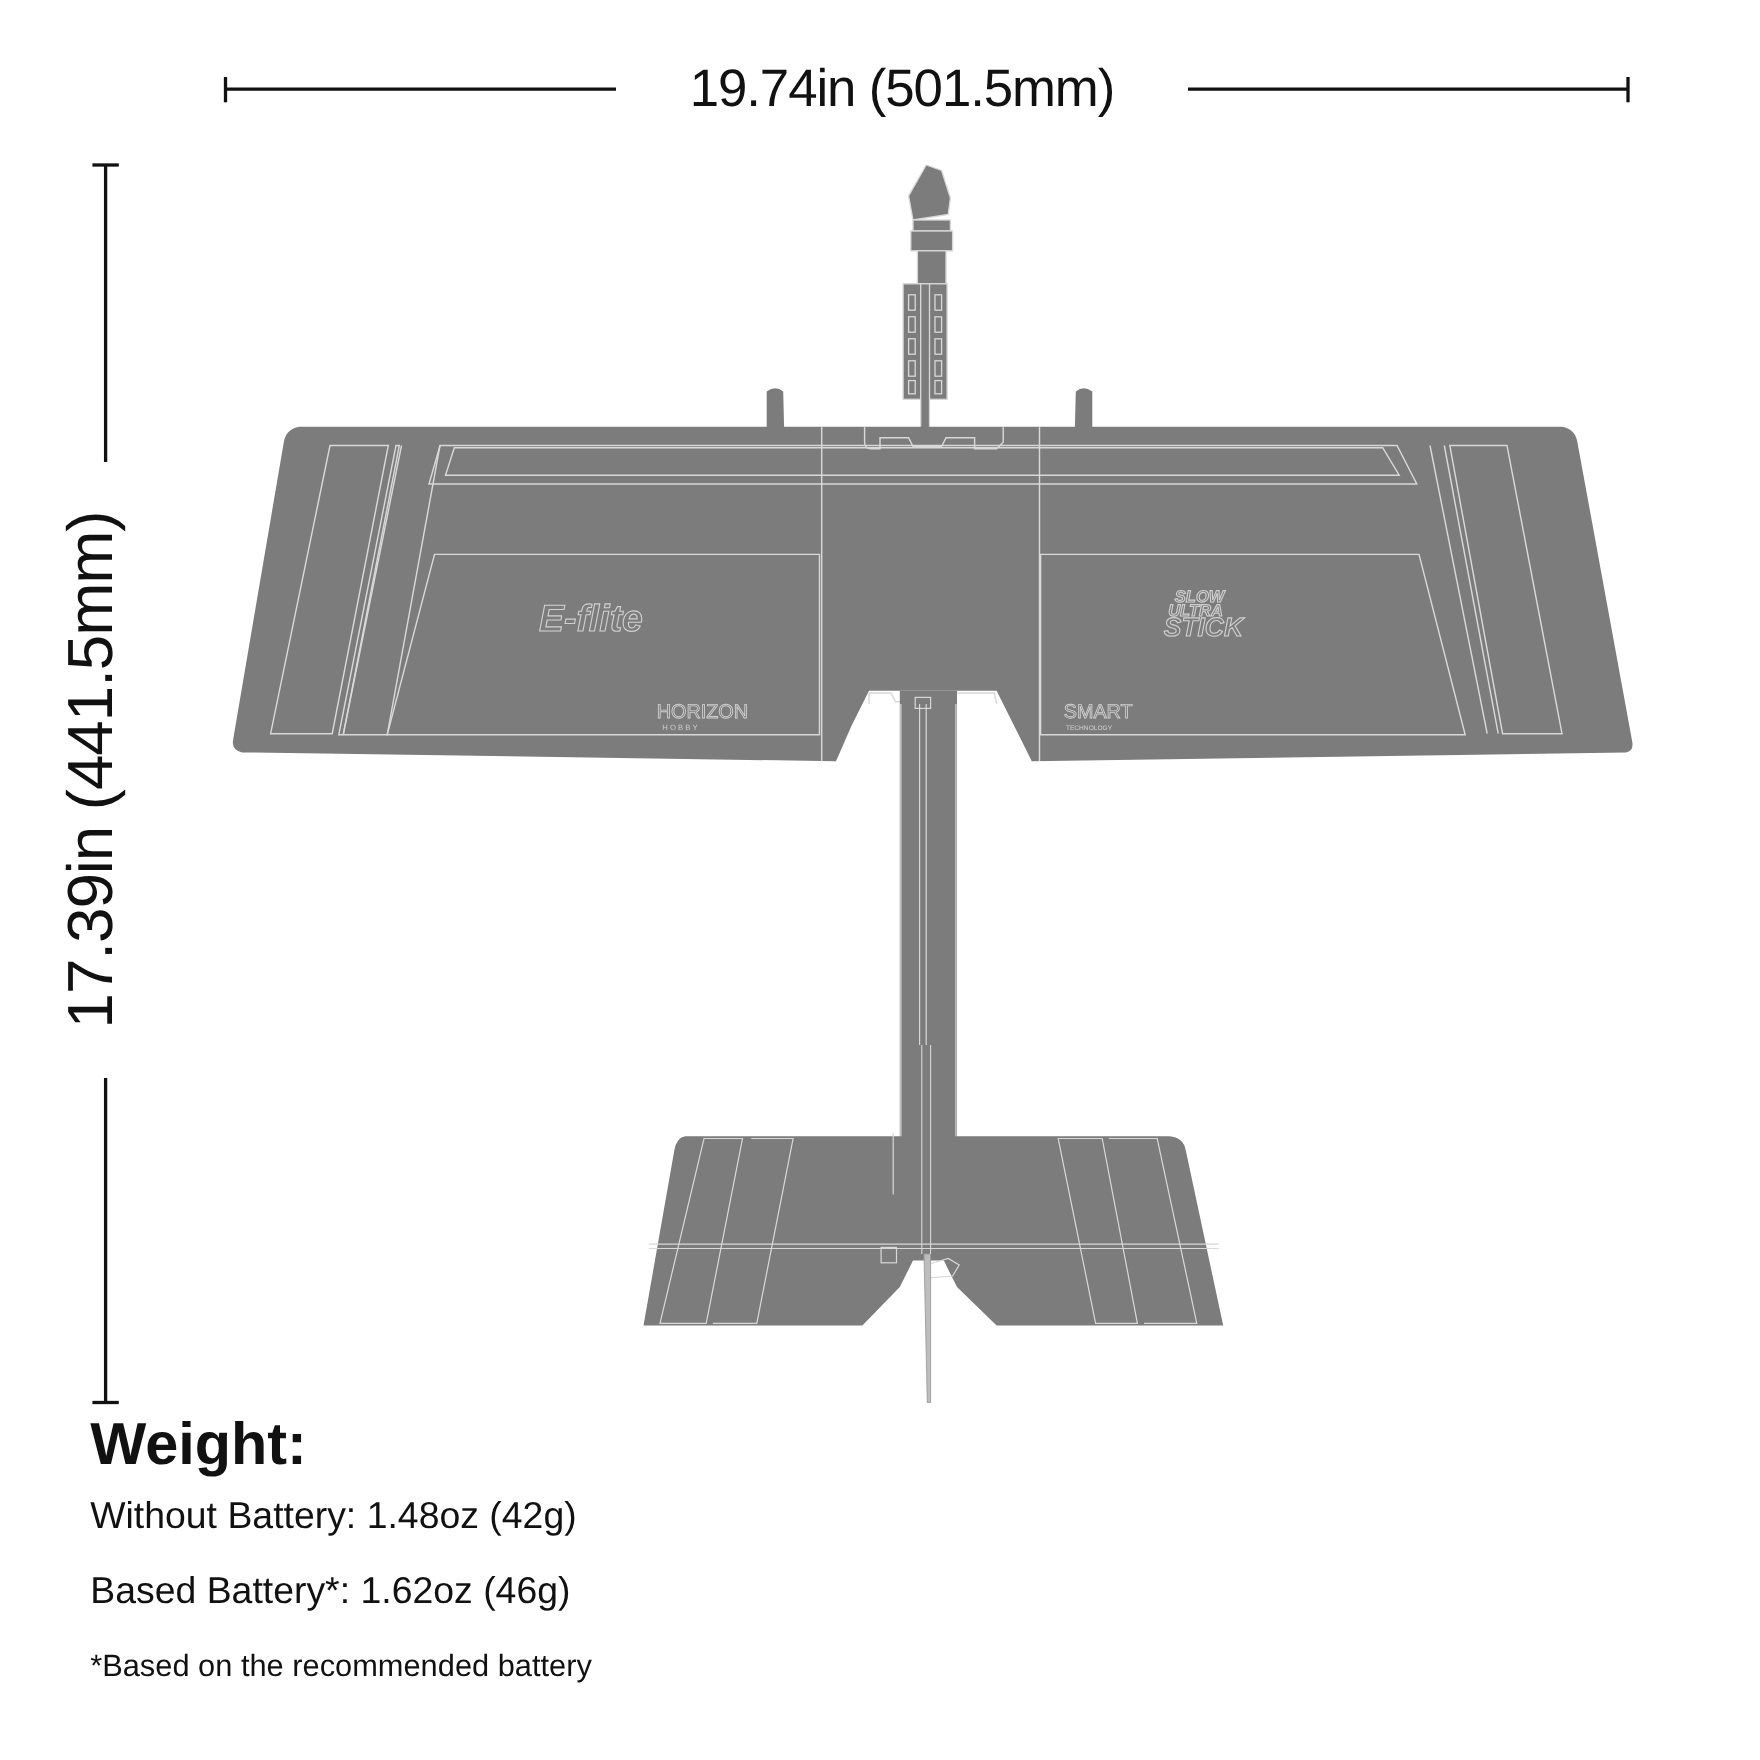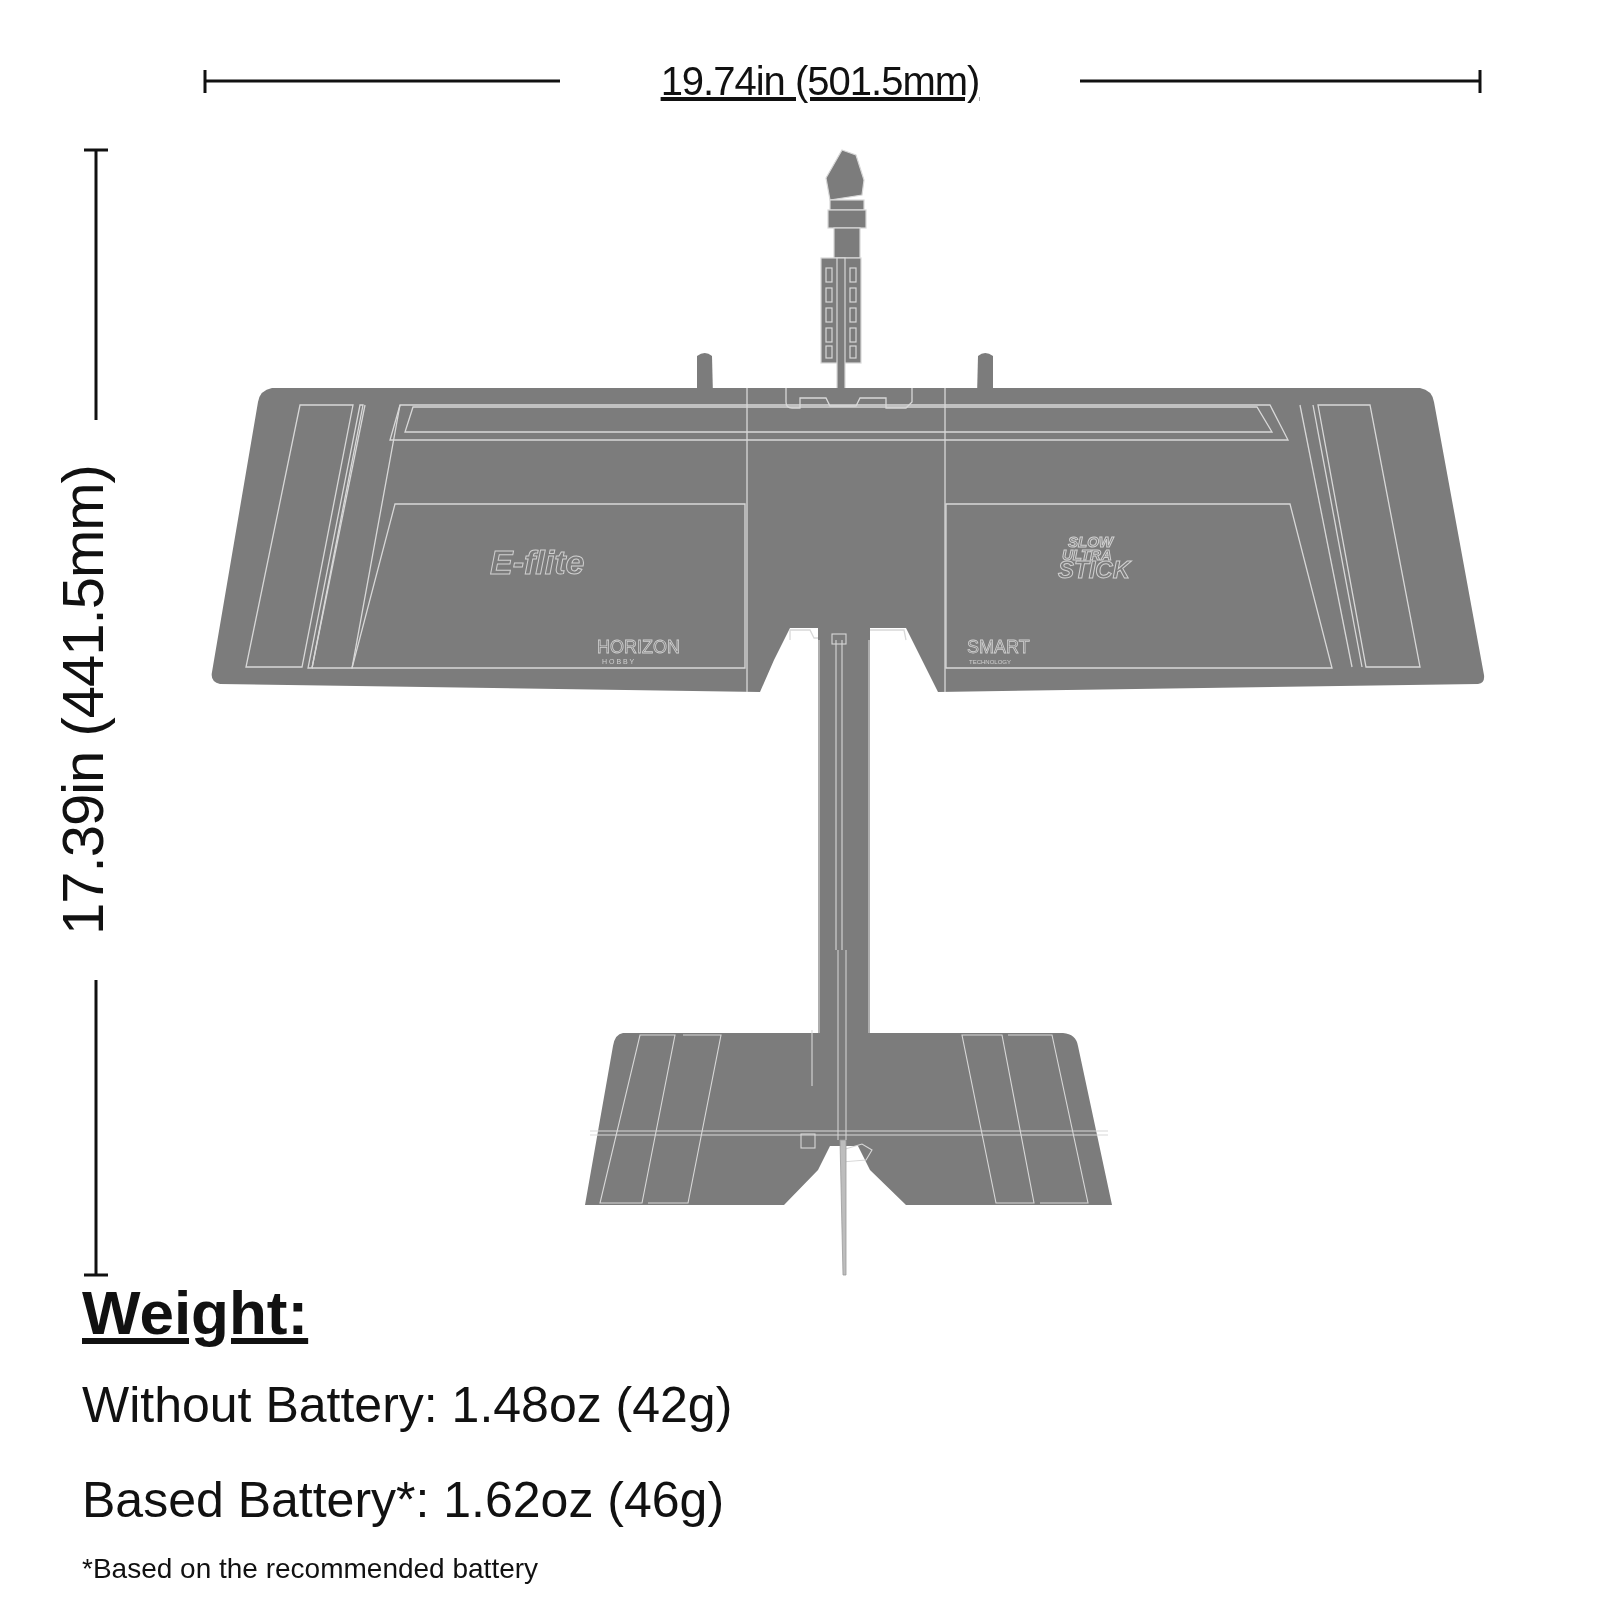--- a/index.html
+++ b/index.html
@@ -1,29 +1,29 @@
 <!DOCTYPE html>
 <html><head>
 <meta charset="utf-8">
 <style>
   html, body { margin: 0; padding: 0; background: #ffffff; }
   body { width: 1600px; height: 1600px; position: relative; overflow: hidden;
          font-family: "Liberation Sans", "DejaVu Sans", sans-serif; color: #111; }
   .abs { position: absolute; }
   #diagram { position: absolute; left: 0; top: 0; width: 1600px; height: 1600px; }
   .dim-label-h { position: absolute; left: 560px; top: 46px; width: 520px; text-align: center;
-                 font-size: 40px; line-height: 70px; letter-spacing: -1px; color: #111;
-                 background: #fff; font-family: "Liberation Sans Narrow","Liberation Sans", sans-serif; text-decoration: underline; }
+                 font-size: 48px; line-height: 70px; letter-spacing: -1px; color: #111;
+                 background: #fff; font-family: "Liberation Sans Narrow","Liberation Sans", sans-serif; }
   .dim-label-v { position: absolute; left: 90px; top: 700px; width: 560px; height: 70px;
                  transform-origin: 0 0; transform: translate(-42px, 280px) rotate(-90deg);
                  text-align: center; font-size: 58px; line-height: 70px; letter-spacing: -1px;
                  color: #111; background: #fff; }
   .weight { position: absolute; left: 82px; top: 1282px; }
-  .weight-title { font-size: 62px; font-weight: bold; line-height: 62px; text-decoration: underline; }
-  .weight-line { font-size: 50px; line-height: 68px; margin-top: 27px; }
+  .weight-title { font-size: 54px; font-weight: bold; line-height: 62px; }
+  .weight-line { font-size: 34px; line-height: 68px; }
   .weight-note { font-size: 28px; line-height: 62px; margin-top: 4px; }
 </style>
 </head>
 <body>
 
 <div id="diagram">
 
   <svg class="abs" width="1600" height="1600" viewBox="0 0 1600 1600">
 
     <g stroke="#111" stroke-width="3">

